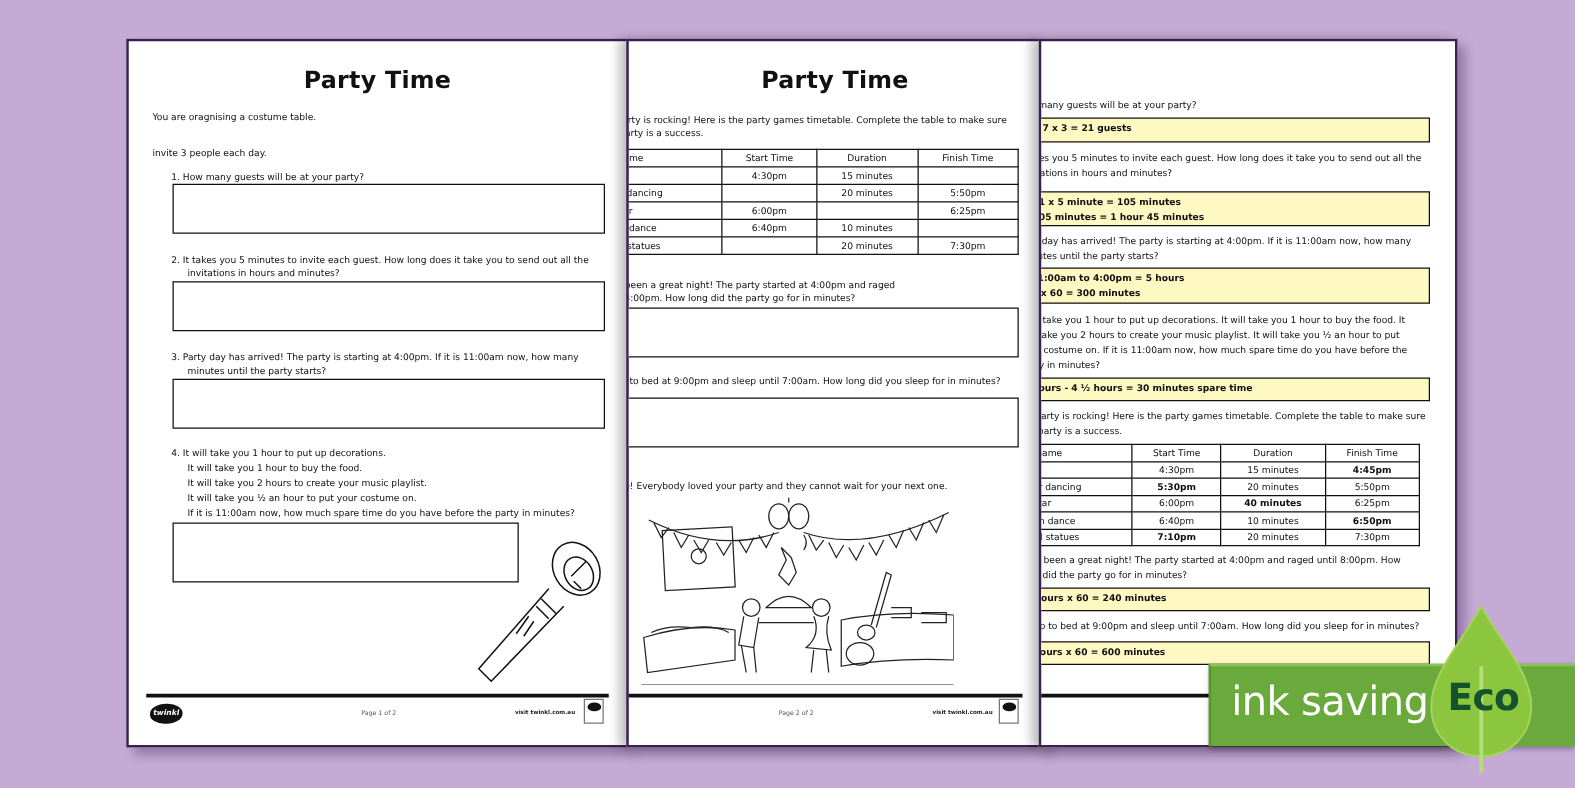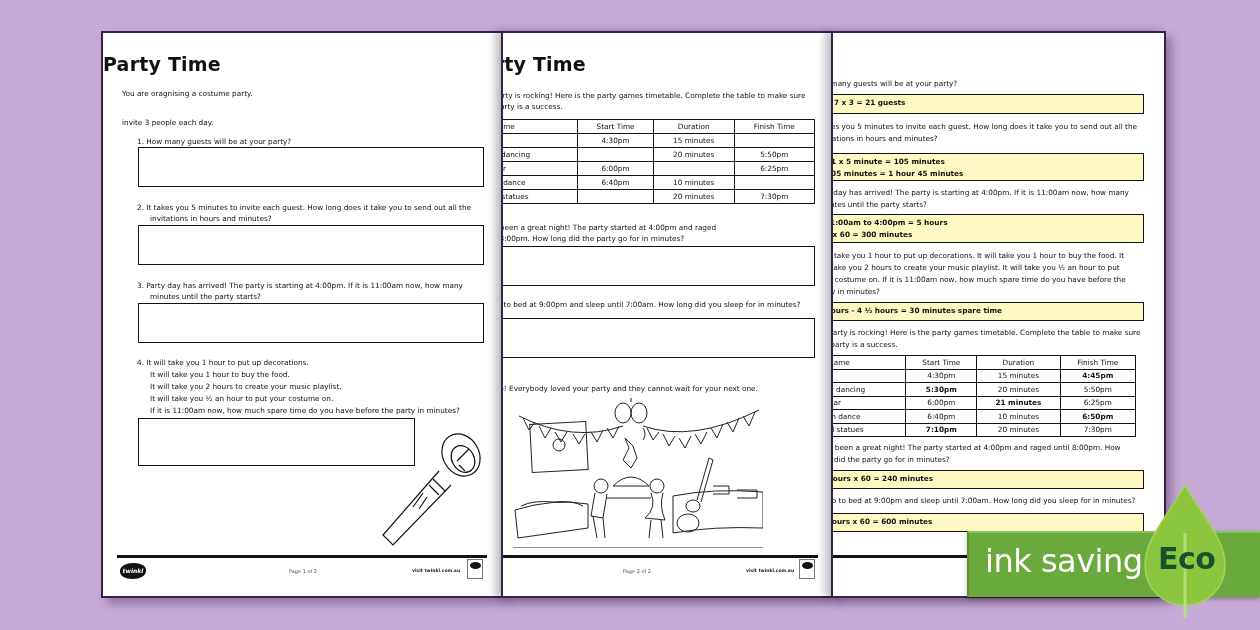--- a/index.html
+++ b/index.html
@@ -19,21 +19,21 @@
     border-right: 2px solid #3a2050;
     box-shadow: 6px 6px 8px rgba(60,30,80,0.35);
     overflow: hidden;
   }
   #page1 { left: 101px; top: 31px; width: 402px; height: 567px; z-index: 1; }
   #page2 { left: 501px; top: 31px; width: 334px; height: 567px; z-index: 2; box-shadow: -6px 0 8px rgba(0,0,0,0.25), 6px 6px 8px rgba(60,30,80,0.35); }
   #page3 { left: 831px; top: 31px; width: 335px; height: 567px; z-index: 3; box-shadow: -6px 0 8px rgba(0,0,0,0.25), 6px 6px 8px rgba(60,30,80,0.35); }
 
   .title {
     position: absolute; font-weight: bold; font-size: 19px;
-    letter-spacing: 0.2px;
+    text-align: center; letter-spacing: 0.2px;
   }
   .title .light { font-weight: normal; }
   .txt { position: absolute; font-size: 7.3px; line-height: 12.5px; white-space: nowrap; }
   .box { position: absolute; border: 1.5px solid #111; background: #fff; }
   .ansbox { position: absolute; border: 1.5px solid #111; background: #fef9c3; font-weight: bold; font-size: 7.3px; line-height: 12px; padding: 2px 0 0 0; white-space: nowrap; overflow: hidden; }
   table.tt { position: absolute; border-collapse: collapse; font-size: 7.3px; }
   table.tt td, table.tt th { border: 1.5px solid #111; height: 14px; padding: 0 3px; text-align: center; font-weight: normal; white-space: nowrap; }
   table.tt td:first-child, table.tt th:first-child { text-align: left; }
   table.tt td.b { font-weight: bold; }
   table.tt3 td, table.tt3 th { height: 13.5px; border-width: 1px; }
@@ -55,21 +55,21 @@
     font-family: "DejaVu Sans", sans-serif; letter-spacing: -0.5px;
   }
   .leaf { position: absolute; left: 1140px; top: 483px; width: 90px; height: 140px; z-index: 11; }
   .eco-word { position: absolute; left: 1158px; top: 541px; font-size: 30px; font-weight: bold; color: #14532d; z-index: 12; letter-spacing: -0.5px; }
 </style>
 </head>
 <body>
 
 <div class="page" id="page1">
   <div class="title" style="left:0;width:398px;top:20px;">Party Time</div>
-  <div class="txt" style="left:19px;top:55px;">You are oragnising a costume party.</div>
+  <div class="txt" style="left:19px;top:55px;">You are oragnising a costume table.</div>
   <div class="txt" style="left:19px;top:84px;">invite 3 people each day.</div>
 
   <div class="txt" style="left:34px;top:103px;">1.  How many guests will be at your party?</div>
   <div class="box" style="left:35px;top:114px;width:346px;height:40px;"></div>
 
   <div class="txt" style="left:34px;top:169px;">2.  It takes you 5 minutes to invite each guest. How long does it take you to send out all the</div>
   <div class="txt" style="left:47px;top:180px;">invitations in hours and minutes?</div>
   <div class="box" style="left:35px;top:192px;width:346px;height:40px;"></div>
 
   <div class="txt" style="left:34px;top:247px;">3.  Party day has arrived! The party is starting at 4:00pm. If it is 11:00am now, how many</div>
@@ -235,21 +235,21 @@
     </tr>
     <tr>
       <td>Freezer dancing</td>
       <td class="b">5:30pm</td>
       <td>20 minutes</td>
       <td>5:50pm</td>
     </tr>
     <tr>
       <td>Air guitar</td>
       <td>6:00pm</td>
-      <td class="b">21 minutes</td>
+      <td class="b">40 minutes</td>
       <td>6:25pm</td>
     </tr>
     <tr>
       <td>Chicken dance</td>
       <td>6:40pm</td>
       <td>10 minutes</td>
       <td class="b">6:50pm</td>
     </tr>
     <tr>
       <td>Musical statues</td>

